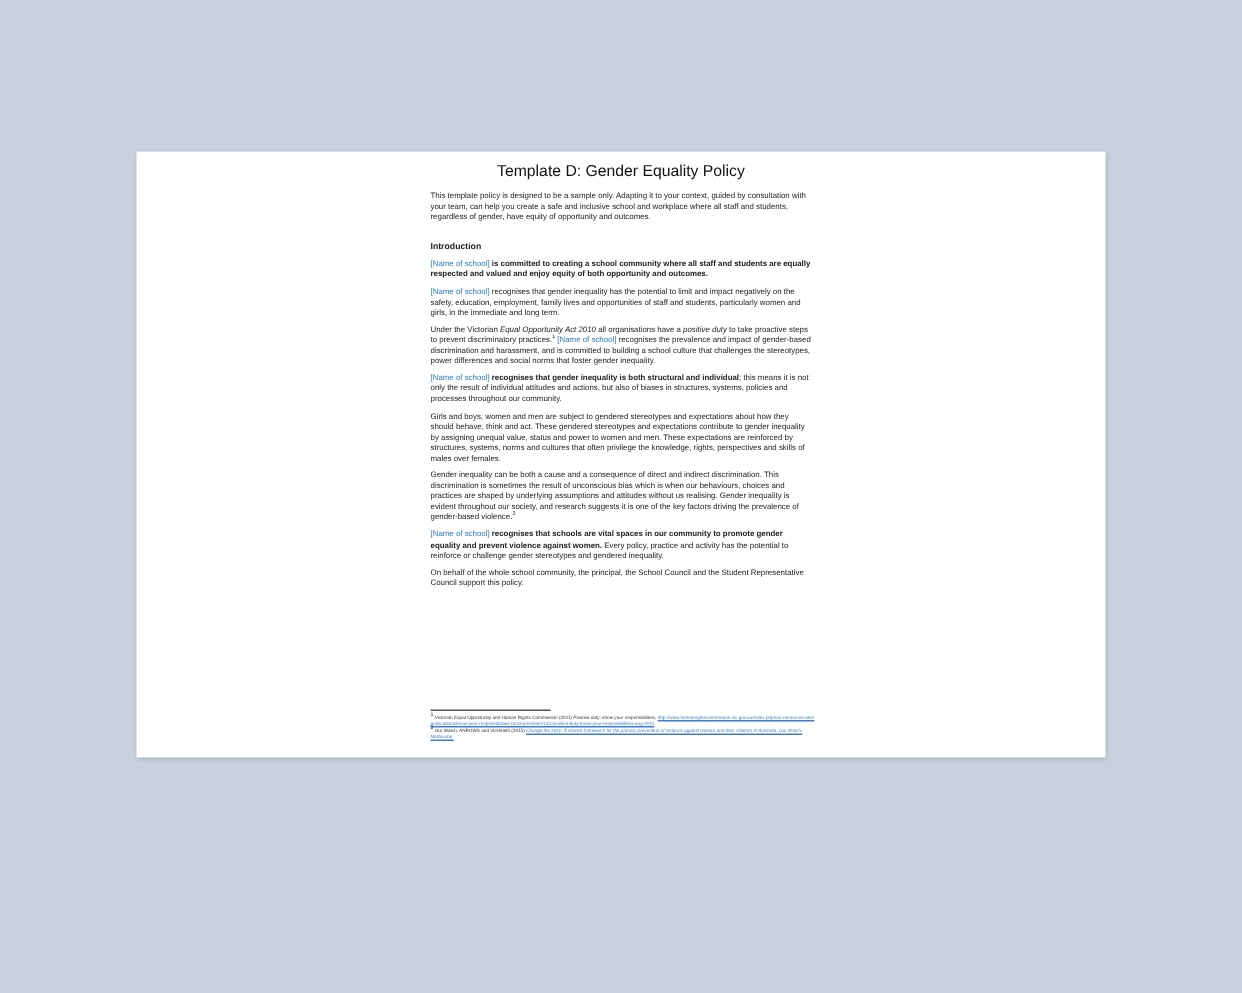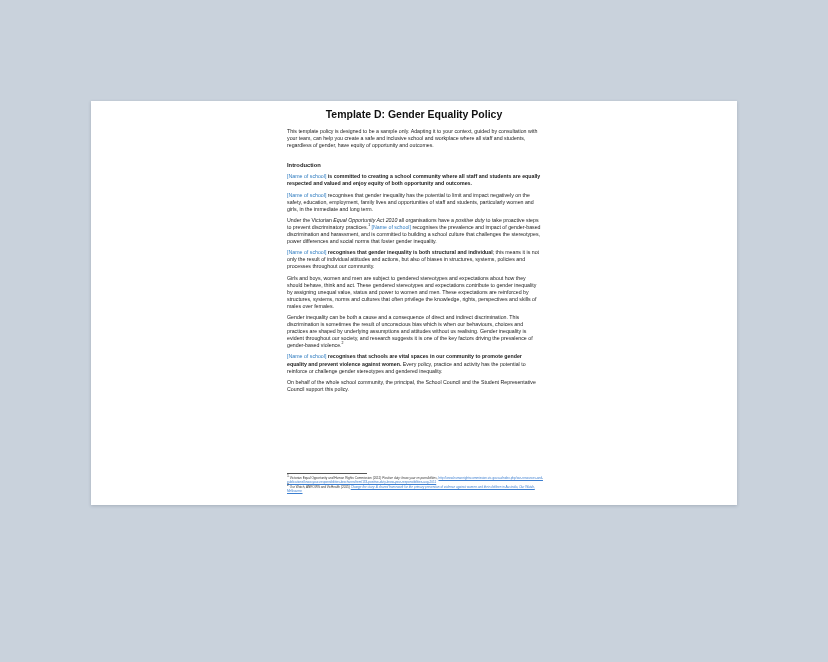--- a/index.html
+++ b/index.html
@@ -23,21 +23,21 @@
       left: 196px; top: 0;
       width: 254px;
       color: #222;
       font-size: 5.25px;
       line-height: 7.1px;
     }
     .title {
       margin: 6px 0 0 0;
       text-align: center;
       font-size: 10.5px;
-      font-weight: bold;
+      font-weight: normal;
       line-height: 14px;
       color: #111;
       white-space: nowrap;
     }
     .intro { margin-top: 7px; }
     .heading {
       margin-top: 13px;
       font-weight: bold;
       font-size: 5.8px;
     }

